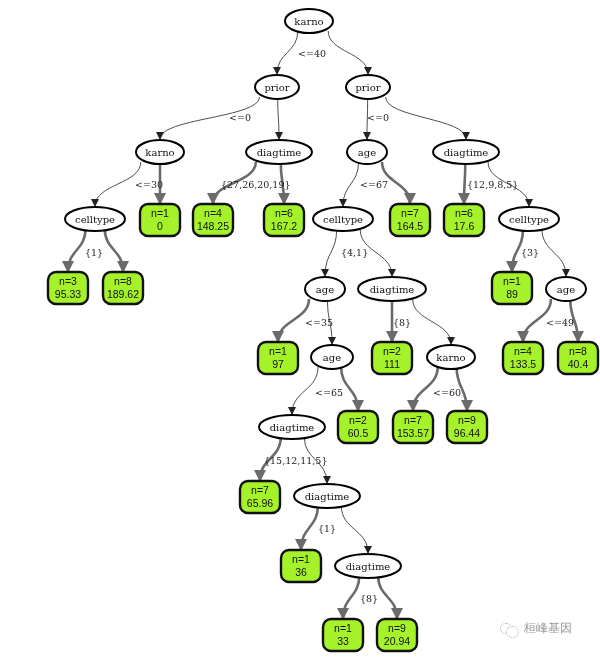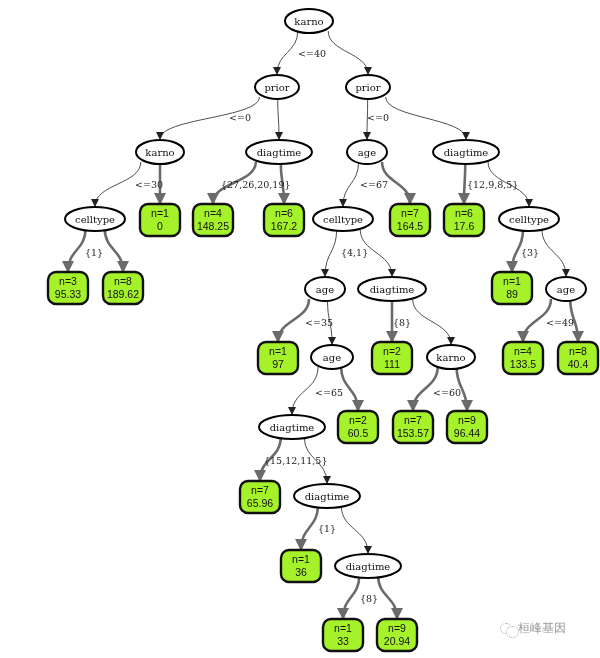--- a/index.html
+++ b/index.html
@@ -5,21 +5,21 @@
   html, body { margin: 0; padding: 0; background: #ffffff; }
   body { width: 600px; height: 658px; position: relative; overflow: hidden; }
   #tree { position: absolute; left: 0; top: 0; }
   .inner-ellipse { fill: #ffffff; stroke: #000000; stroke-width: 2; }
   .inner-label { font-family: "DejaVu Serif", serif; font-size: 10px; fill: #111; }
   .leaf-rect { fill: #a6f22a; stroke: #111111; stroke-width: 2.4; }
   .leaf-text { font-family: "Liberation Sans", sans-serif; font-size: 10.5px; fill: #111; }
   .edge-thin { stroke: #222; stroke-width: 0.8; fill: none; }
   .edge-thick { stroke: #6b6b6b; stroke-width: 2.6; fill: none; }
   .edge-label { font-family: "DejaVu Serif", serif; font-size: 9.5px; fill: #222; }
-  .watermark { position: absolute; left: 500px; top: 620px; display: flex; align-items: center; 
+  .watermark { position: absolute; left: 500px; top: 620px; display: flex; align-items: center; gap: 6px;
                font-family: Liberation Serif, serif; font-size: 12px; color: #9a9a9a; }
   .wm-icon { width: 18px; height: 16px; position: relative; }
   .wm-icon .b1 { position: absolute; left: 0; top: 2px; width: 10px; height: 9px; border: 1px dotted #aaa; border-radius: 50%; }
   .wm-icon .b2 { position: absolute; left: 6px; top: 5px; width: 11px; height: 10px; border: 1px dotted #aaa; border-radius: 50%; background: #fff; }
 </style>
 </head>
 <body>
 
 <svg id="tree" width="600" height="658" viewBox="0 0 600 658" xmlns="http://www.w3.org/2000/svg">
   <defs>

